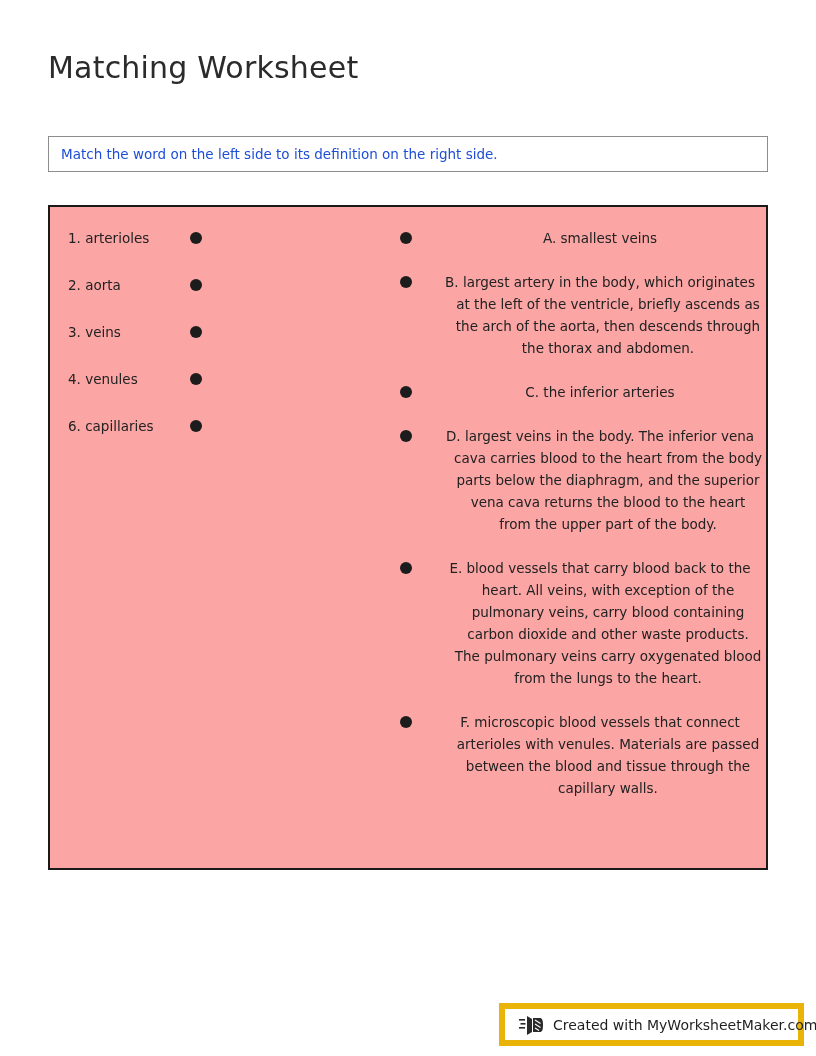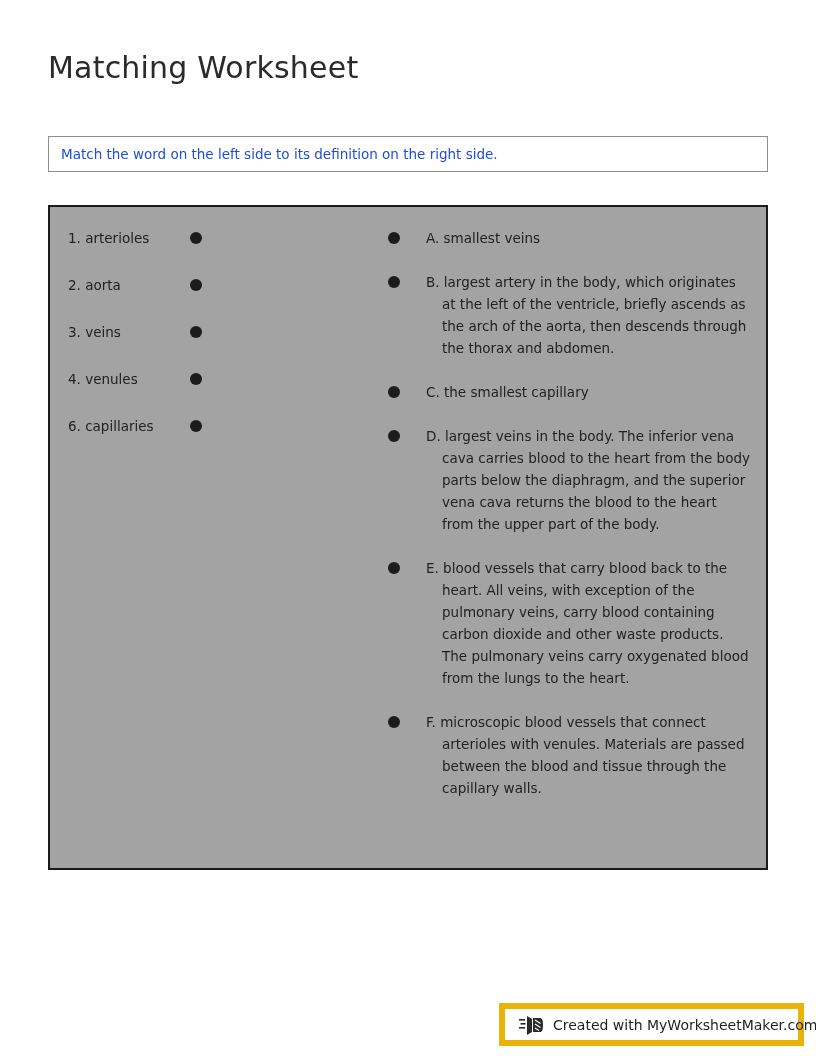--- a/index.html
+++ b/index.html
@@ -60,21 +60,21 @@
 
   
   .match-box {
     position: absolute;
     left: 48px;
     top: 205px;
     width: 720px;
     height: 665px;
     box-sizing: border-box;
     border: 2px solid #1a1a1a;
-    background: #a3a3a3;
+    background: #fca5a5;
     padding-left: 39px;
   }
 
   .columns {
     position: absolute;
     left: 0; top: 0;
     width: 100%;
     height: 100%;
   }
 
@@ -107,23 +107,24 @@
     top: 5px;
     width: 12px;
     height: 12px;
     border-radius: 50%;
     background: #1c1c1c;
   }
 
   
   .defs-col {
     position: absolute;
-    left: 338px;
+    left: 350px;
     top: 20px;
     width: 350px;
+    text-align: center;
   }
   .def-row {
     position: relative;
     margin-bottom: 22px;
     min-height: 20px;
   }
   .def-row:last-child { margin-bottom: 5px; }
   .def-dot {
     position: absolute;
     left: 0px;
@@ -213,21 +214,21 @@
         <div class="def-row">
           <span class="def-dot"></span>
           <span class="def-text">A. smallest veins</span>
         </div>
         <div class="def-row">
           <span class="def-dot"></span>
           <span class="def-text">B. largest artery in the body, which originates at the left of the ventricle, briefly ascends as the arch of the aorta, then descends through the thorax and abdomen.</span>
         </div>
         <div class="def-row">
           <span class="def-dot"></span>
-          <span class="def-text">C. the smallest capillary</span>
+          <span class="def-text">C. the inferior arteries</span>
         </div>
         <div class="def-row">
           <span class="def-dot"></span>
           <span class="def-text">D. largest veins in the body. The inferior vena cava carries blood to the heart from the body parts below the diaphragm, and the superior vena cava returns the blood to the heart from the upper part of the body.</span>
         </div>
         <div class="def-row">
           <span class="def-dot"></span>
           <span class="def-text">E. blood vessels that carry blood back to the heart. All veins, with exception of the pulmonary veins, carry blood containing carbon dioxide and other waste products. The pulmonary veins carry oxygenated blood from the lungs to the heart.</span>
         </div>
         <div class="def-row">

